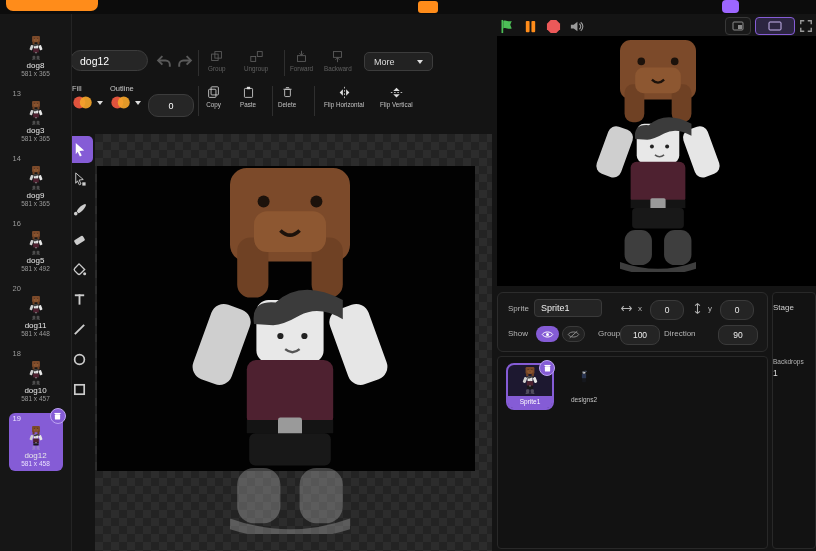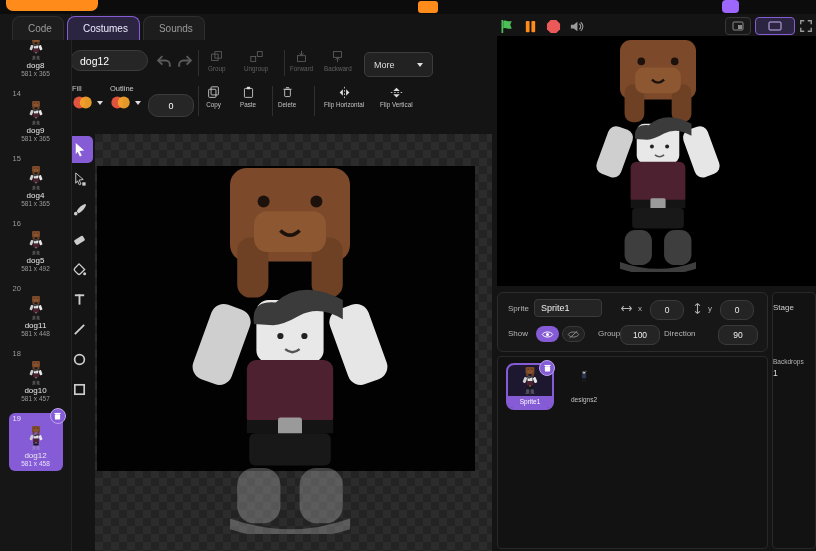--- a/index.html
+++ b/index.html
@@ -45,21 +45,21 @@
 
   
   .painthead{position:absolute;left:62px;top:42px;width:432px;height:92px;z-index:1;}
   .nameinput{position:absolute;left:8px;top:8px;width:78px;height:21px;border-radius:12px;background:#262626;
              border:1px solid #3c3c3c;color:#fff;font-size:10.5px;padding:0 9px;box-sizing:border-box;outline:none;}
   .hic{position:absolute;width:17px;height:17px;}
   .vsep{position:absolute;width:1px;background:#2f2f2f;}
   .pbtn{position:absolute;display:flex;flex-direction:column;align-items:center;gap:2px;color:#c2c2c2;font-size:6.3px;white-space:nowrap;}
   .pbtn svg{width:15px;height:13px;}
   .dis{opacity:.42;}
-  .morebtn{position:absolute;left:302px;top:10px;height:25px;padding:0 9px;border-radius:5px;border:1px solid #3c3c3c;
+  .morebtn{position:absolute;left:302px;top:10px;height:19px;padding:0 9px;border-radius:5px;border:1px solid #3c3c3c;
            background:#222;color:#ddd;font-size:9px;display:flex;align-items:center;gap:22px;box-sizing:border-box;}
   .caret{width:0;height:0;border-left:3.5px solid transparent;border-right:3.5px solid transparent;border-top:4px solid #ddd;}
   .colctl{position:absolute;display:flex;flex-direction:column;gap:2px;color:#c9c9c9;font-size:7.5px;align-items:flex-start;}
   .swatch{display:flex;align-items:center;gap:3px;}
   .strokew{position:absolute;left:86px;top:52px;width:40px;height:19px;border-radius:10px;background:#262626;
            border:1px solid #3c3c3c;color:#fff;font-size:9px;text-align:center;outline:none;}
 
   
   .toolcol{position:absolute;left:63px;top:136px;width:32px;display:flex;flex-direction:column;gap:3px;align-items:center;z-index:1;}
   .tool{width:27px;height:27px;border-radius:5px;display:flex;align-items:center;justify-content:center;}
@@ -143,43 +143,20 @@
       </g>
     </defs>
   </svg>
 
   <div class="topbar">
     <div class="logo-blob"></div>
     <div class="help-blob"></div>
     <div class="addon-blob"></div>
   </div>
 
-  <div class="tabrow">
-    <div class="tab">
-      <svg class="ticon" viewBox="0 0 16 16">
-        <rect x="1" y="4" width="11" height="4" rx="1" fill="#8a8a8a"></rect>
-        <rect x="4" y="8" width="11" height="4" rx="1" fill="#6f6f6f"></rect>
-      </svg>
-      <span>Code</span>
-    </div>
-    <div class="tab active">
-      <svg class="ticon" viewBox="0 0 16 16">
-        <path d="M13 1c-3 1-7 5-8 8l2 2c3-1 7-5 8-8z" fill="#b48eff"></path>
-        <circle cx="4" cy="12" r="2.2" fill="#b48eff"></circle>
-      </svg>
-      <span>Costumes</span>
-    </div>
-    <div class="tab">
-      <svg class="ticon" viewBox="0 0 16 16">
-        <path d="M2 6h3l4-3v10L5 10H2z" fill="#8a8a8a"></path>
-        <path d="M11 5c2 1.5 2 4.5 0 6" stroke="#8a8a8a" stroke-width="1.4" fill="none"></path>
-      </svg>
-      <span>Sounds</span>
-    </div>
-  </div>
 
   <div class="stagectl">
     <svg class="sicon" viewBox="0 0 16 16">
       <path d="M2.5 1v14" stroke="#4cbf56" stroke-width="1.8"></path>
       <path d="M3.5 2c3-1.6 5 1.4 9 0l-1.6 4 1.6 4c-4 1.4-6-1.6-9 0z" fill="#4cbf56"></path>
     </svg>
     <svg class="sicon" viewBox="0 0 16 16">
       <rect x="3" y="2" width="4" height="12" rx="1" fill="#ff8c1a"></rect>
       <rect x="9" y="2" width="4" height="12" rx="1" fill="#ff8c1a"></rect>
     </svg>
@@ -214,42 +191,42 @@
     <div class="ctile" style="padding-top:0">
       <div class="cthumb">
           <svg width="34" height="24" viewBox="0 0 200 305">
             <use href="#char"></use>
           </svg>
         </div>
       <span class="cnm">dog8</span>
       <span class="csz">581 x 365</span>
     </div>
 
+    <div class="ctile">
+      <span class="cidx">13</span>
+      <div class="cthumb">
+          <svg width="34" height="24" viewBox="0 0 200 305">
+            <use href="#char"></use>
+          </svg>
+        </div>
+      <span class="cnm">dog3</span>
+      <span class="csz">581 x 365</span>
+    </div>
 
     <div class="ctile">
       <span class="cidx">14</span>
       <div class="cthumb">
           <svg width="34" height="24" viewBox="0 0 200 305">
             <use href="#char"></use>
           </svg>
         </div>
       <span class="cnm">dog9</span>
       <span class="csz">581 x 365</span>
     </div>
 
-    <div class="ctile">
-      <span class="cidx">15</span>
-      <div class="cthumb">
-          <svg width="34" height="24" viewBox="0 0 200 305">
-            <use href="#char"></use>
-          </svg>
-        </div>
-      <span class="cnm">dog4</span>
-      <span class="csz">581 x 365</span>
-    </div>
 
     <div class="ctile">
       <span class="cidx">16</span>
       <div class="cthumb">
           <svg width="34" height="24" viewBox="0 0 200 305">
             <use href="#char"></use>
           </svg>
         </div>
       <span class="cnm">dog5</span>
       <span class="csz">581 x 492</span>

